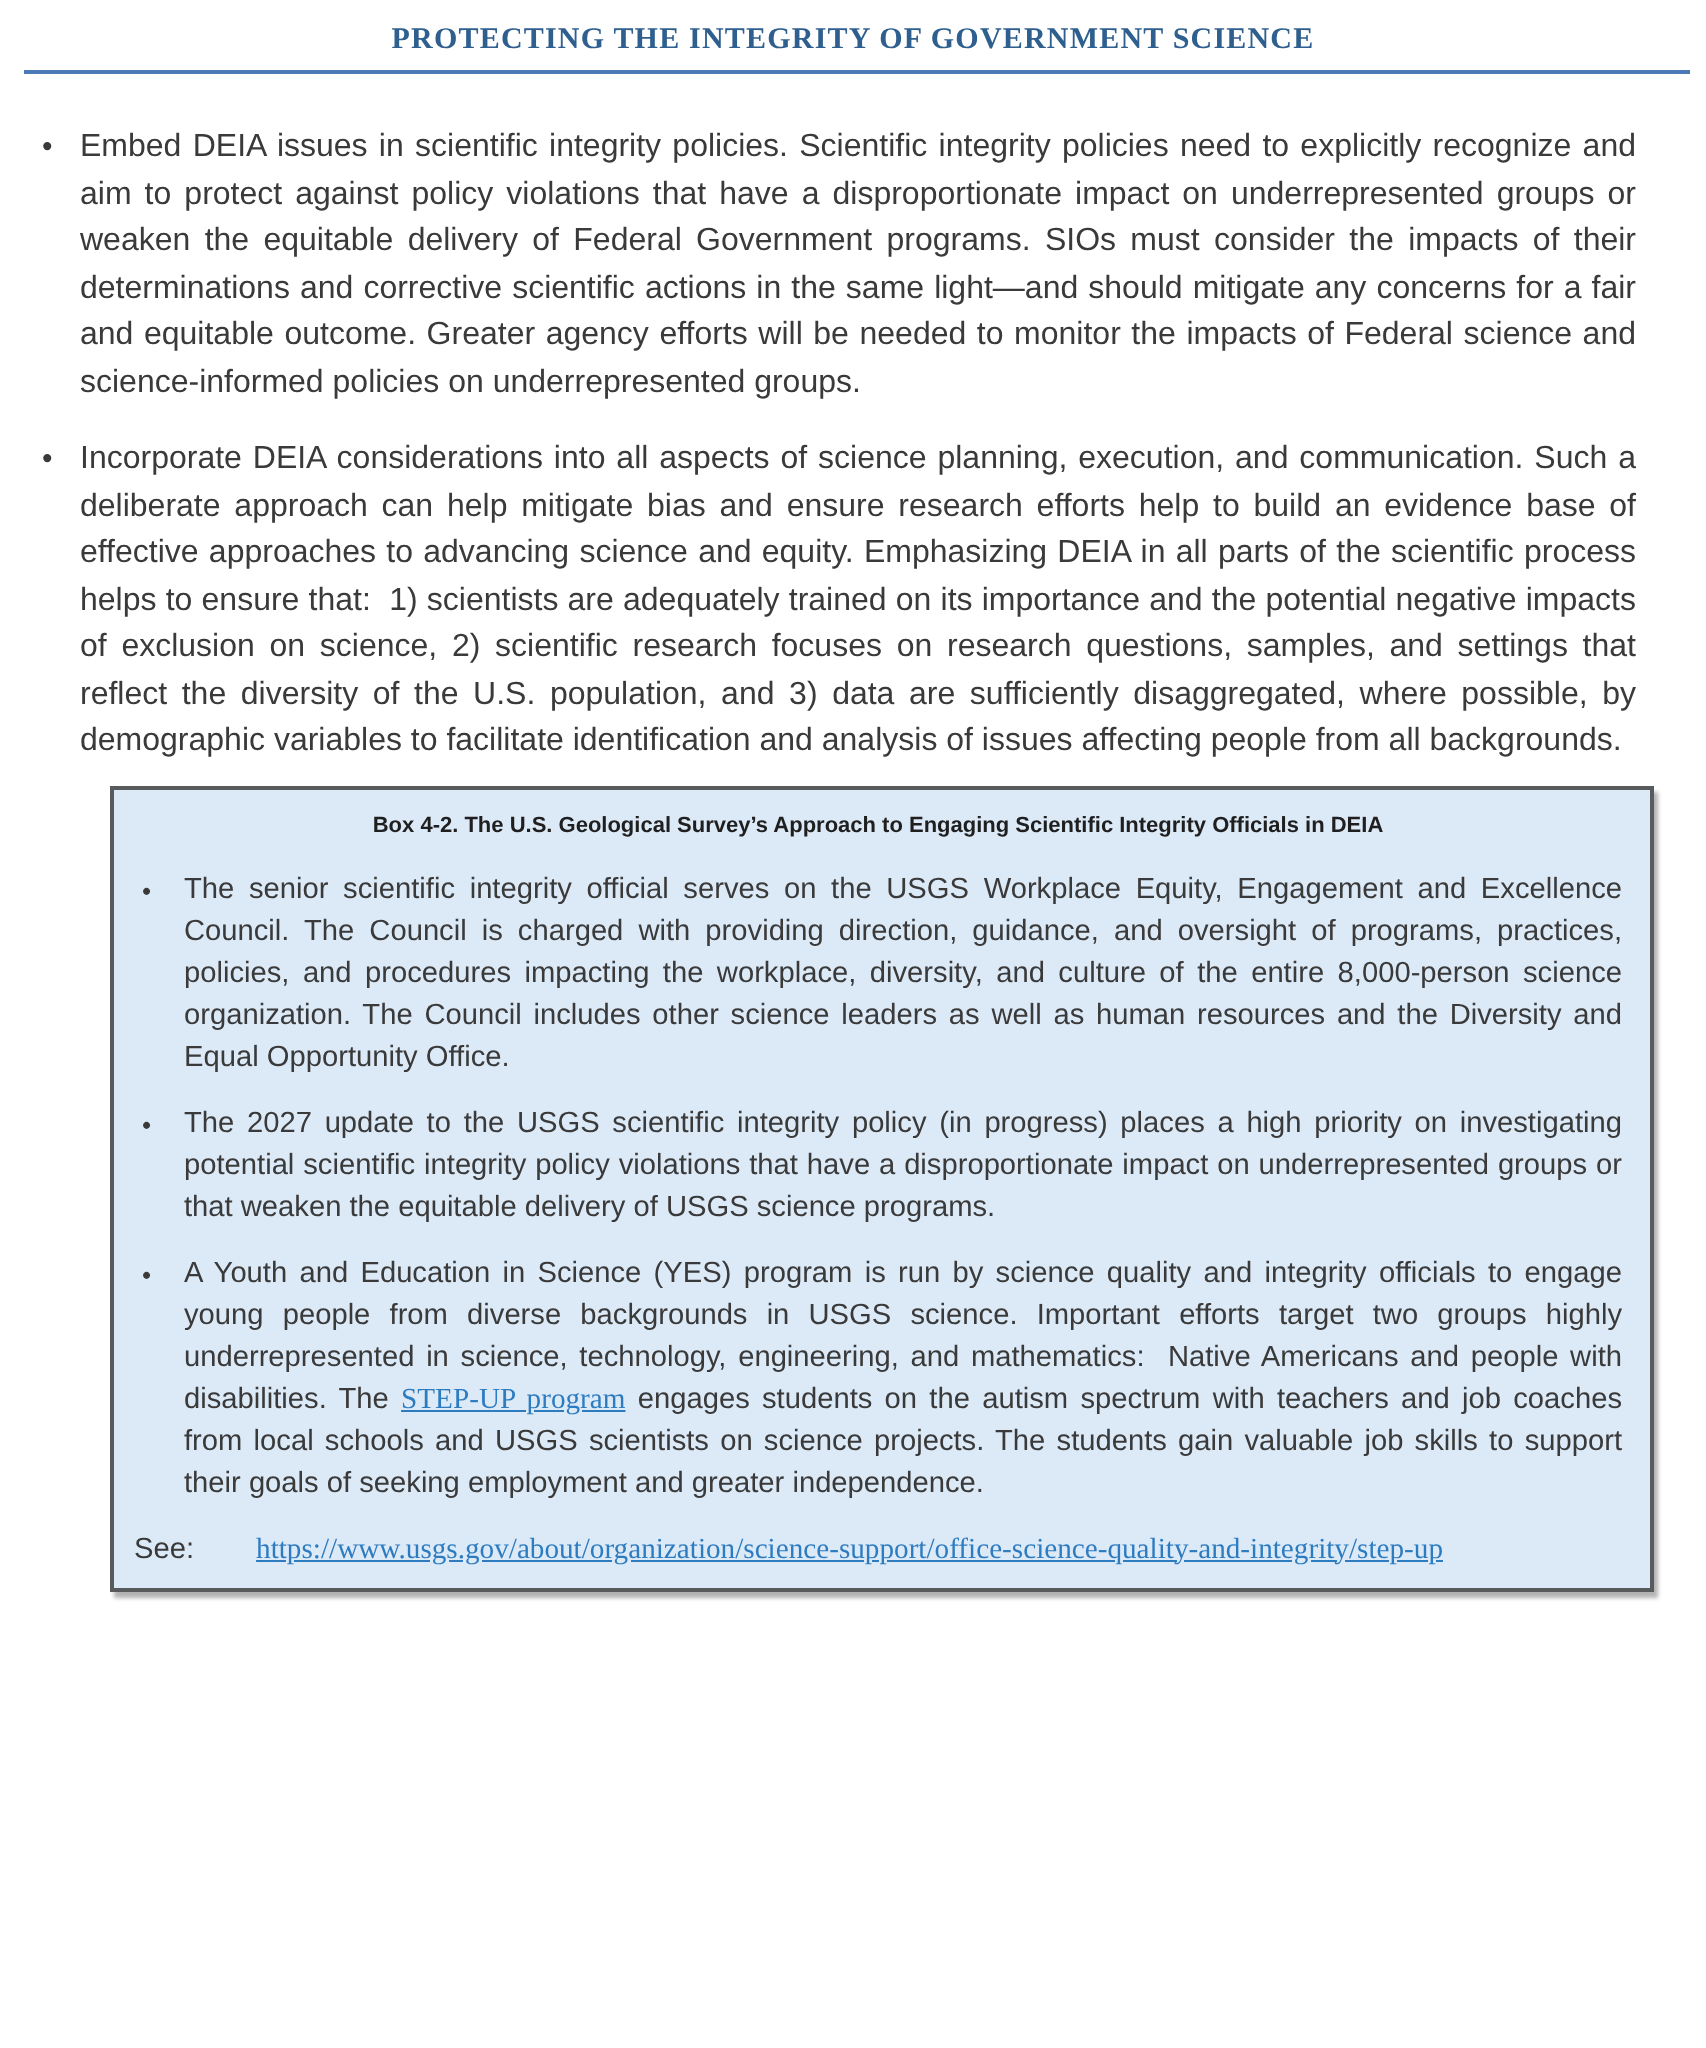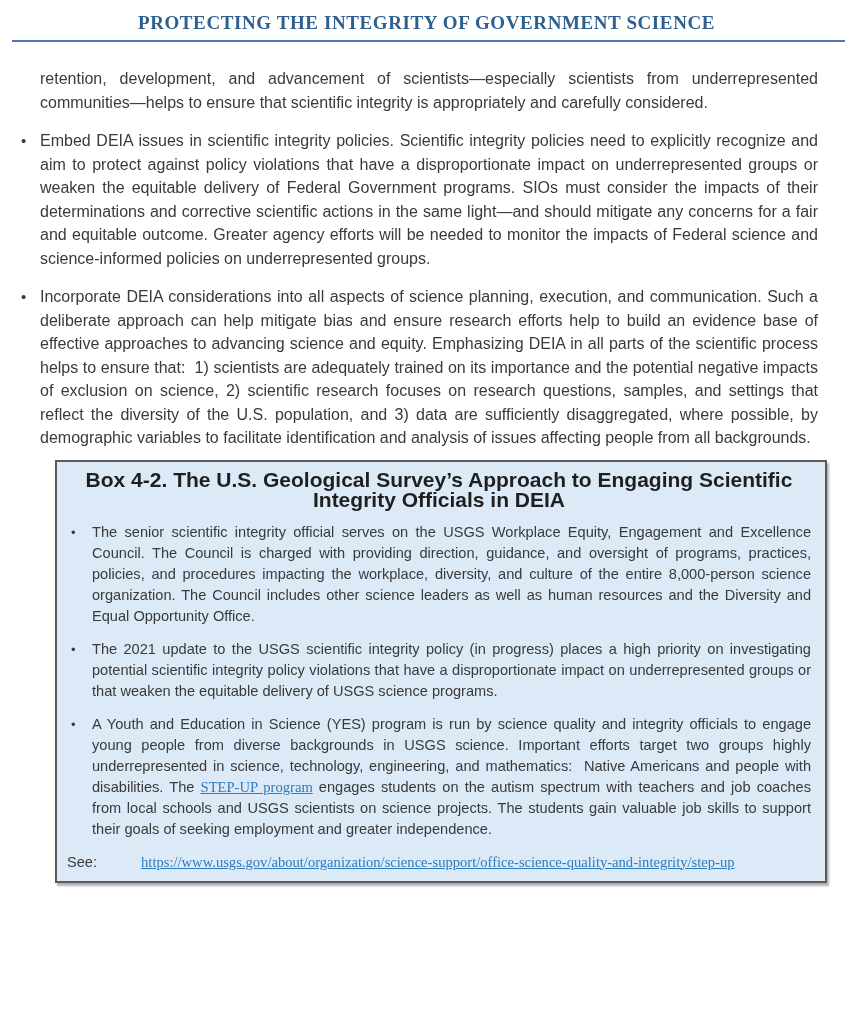--- a/index.html
+++ b/index.html
@@ -10,21 +10,21 @@
     color: var(--body-text, #3a3a3a);
     -webkit-font-smoothing: antialiased;
   }
   .page { position: relative; width: 853px; height: 1024px; background: #fff; }
 
   
   .running-header {
     margin: 12px 10px 0 10px;
     text-align: center;
     font-family: "Liberation Serif", serif;
-    font-size: 19px;
+    font-size: 15px;
     font-weight: bold;
     letter-spacing: 0.6px;
     color: var(--header-blue, #2e5f8e);
   }
   .header-rule {
     margin: 6px 8px 0 12px;
     border: none;
     border-top: 2px solid var(--rule-blue, #4a7ab5);
     height: 0;
   }
@@ -50,61 +50,60 @@
     background: var(--box-background, #dce9f7);
     border: 2px solid var(--box-border, #595a5c);
     box-shadow: 2px 3px 2px rgba(0,0,0,0.3);
     padding: 8px 14px 8px 10px;
     font-size: 14.6px;
     line-height: 21px;
   }
   .box-title {
     text-align: center;
     font-weight: bold;
-    font-size: 21px;
+    font-size: 11px;
     line-height: 20px;
     color: #1f1f1f;
     margin-bottom: 8px;
   }
   .box-intro { text-align: justify; }
   .box-bullet { position: relative; padding-left: 25px; margin-top: 12px; }
   .box-bullet > .marker {
     position: absolute; left: 4px; top: 0;
     font-size: 13px;
   }
   .box-bullet p { text-align: justify; }
 
   a.link {
     color: var(--link-blue, #2e7cc0);
     text-decoration: underline;
     cursor: pointer;
     font-family: Liberation Serif, serif;
   }
 
   .see-row { display: flex; align-items: flex-start; margin-top: 12px; }
-  .see-label { flex: 0 0 auto; margin-right: 16px; }
+  .see-label { flex: 0 0 auto; margin-right: 3px; }
   .see-link {
     flex: 0 1 auto;
     max-width: 640px;
     overflow-wrap: break-word;
     word-break: normal;
     margin-left: 28px;
   }
 </style>
 </head>
 <body>
 
 <div class="page">
 
   <div class="running-header">PROTECTING THE INTEGRITY OF GOVERNMENT SCIENCE</div>
   <hr class="header-rule">
 
   <div class="content">
 
-    <p class="para">retention, development, and advancement of scientists—especially scientists from underrepresented communities—helps to ensure that scientific integrity is appropriately and carefully considered.</p>
 
     <div class="bullet-item">
       <span class="marker">•</span>
       <p><span class="ital">Embed DEIA issues in scientific integrity policies</span><span>. Scientific integrity policies need to explicitly recognize and aim to protect against policy violations that have a disproportionate impact on underrepresented groups or weaken the equitable delivery of Federal Government programs. SIOs must consider the impacts of their determinations and corrective scientific actions in the same light—and should mitigate any concerns for a fair and equitable outcome. Greater agency efforts will be needed to monitor the impacts of Federal science and science-informed policies on underrepresented groups.</span></p>
     </div>
 
     <div class="bullet-item">
       <span class="marker">•</span>
       <p><span class="ital">Incorporate DEIA considerations into all aspects of science planning, execution, and communication.</span><span> Such a deliberate approach can help mitigate bias and ensure research efforts help to build an evidence base of effective approaches to advancing science and equity. Emphasizing DEIA in all parts of the scientific process helps to ensure that:&nbsp; 1) scientists are adequately trained on its importance and the potential negative impacts of exclusion on science, 2) scientific research focuses on research questions, samples, and settings that reflect the diversity of the U.S. population, and 3) data are sufficiently disaggregated, where possible, by demographic variables to facilitate identification and analysis of issues affecting people from all backgrounds.</span></p>
     </div>
@@ -114,21 +113,21 @@
       <div class="box-title">Box 4-2. The U.S. Geological Survey’s Approach to Engaging Scientific Integrity Officials in DEIA</div>
 
 
       <div class="box-bullet">
         <span class="marker">•</span>
         <p>The senior scientific integrity official serves on the USGS Workplace Equity, Engagement and Excellence Council. The Council is charged with providing direction, guidance, and oversight of programs, practices, policies, and procedures impacting the workplace, diversity, and culture of the entire 8,000-person science organization. The Council includes other science leaders as well as human resources and the Diversity and Equal Opportunity Office.</p>
       </div>
 
       <div class="box-bullet">
         <span class="marker">•</span>
-        <p>The 2021 update to the USGS scientific integrity policy (in progress) places a high priority on investigating potential scientific integrity policy violations that have a disproportionate impact on underrepresented groups or that weaken the equitable delivery of USGS science programs.</p>
+        <p>The 2027 update to the USGS scientific integrity policy (in progress) places a high priority on investigating potential scientific integrity policy violations that have a disproportionate impact on underrepresented groups or that weaken the equitable delivery of USGS science programs.</p>
       </div>
 
       <div class="box-bullet">
         <span class="marker">•</span>
         <p><span>A Youth and Education in Science (YES) program is run by science quality and integrity officials to engage young people from diverse backgrounds in USGS science. Important efforts target two groups highly underrepresented in science, technology, engineering, and mathematics:&nbsp; Native Americans and people with disabilities. The </span><a class="link">STEP-UP program</a><span> engages students on the autism spectrum with teachers and job coaches from local schools and USGS scientists on science projects. The students gain valuable job skills to support their goals of seeking employment and greater independence.</span></p>
       </div>
 
       <div class="see-row">
         <span class="see-label">See:</span>
         <a class="link see-link">https://www.usgs.gov/about/organization/science-support/office-science-quality-and-integrity/step-up</a>

